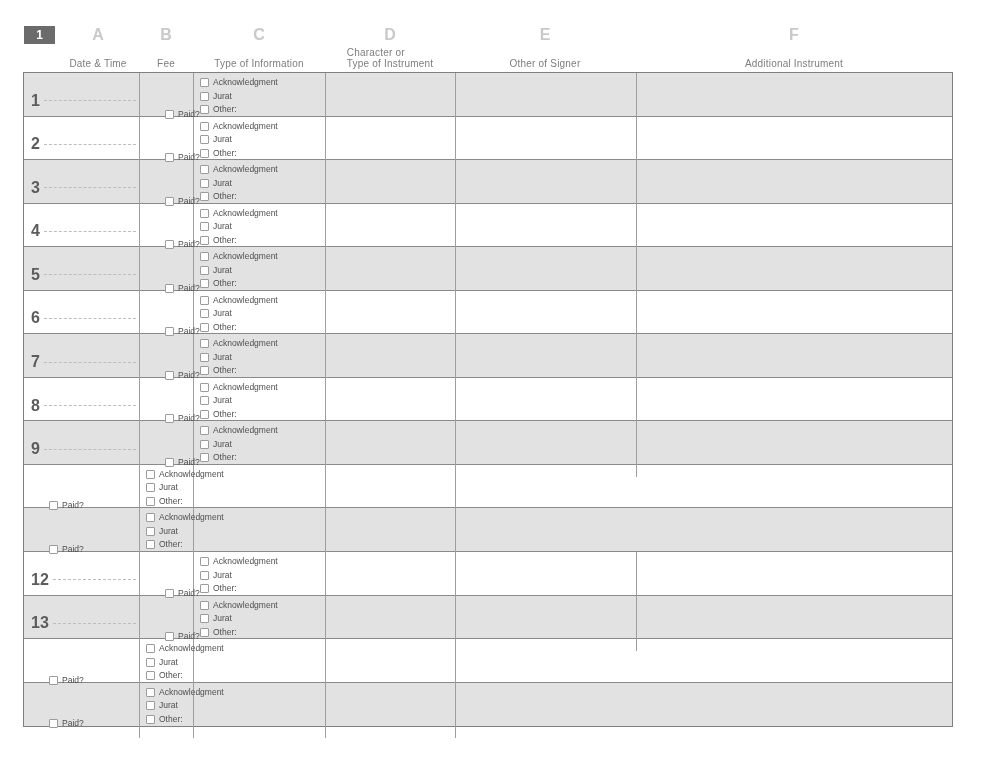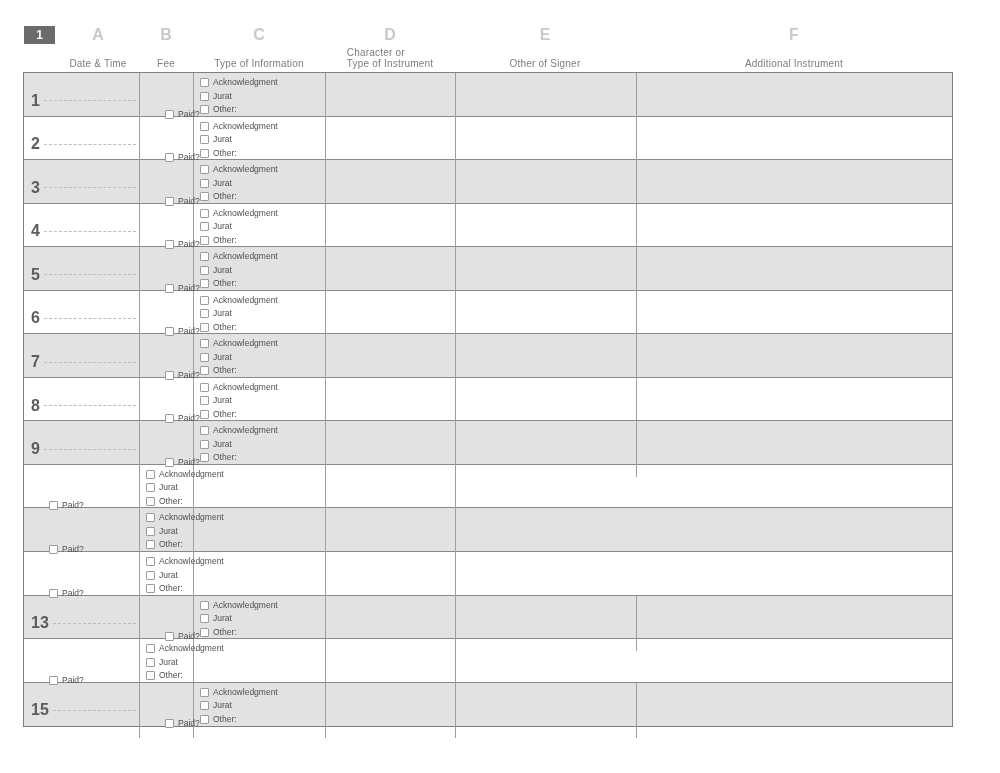--- a/index.html
+++ b/index.html
@@ -408,20 +408,24 @@
       <label class="cbline">
         <span class="cbbox"></span>
         <span class="cbl">Other:</span>
       </label>
     </div>
     <div class="cell"></div>
     <div class="cell"></div>
     <div class="cell"></div>
   </div>
       <div class="jrow">
+    <div class="cell date-cell">
+      <span class="row-num">12</span>
+      <span class="dash-line"></span>
+    </div>
     <div class="cell fee-cell">
       <label class="cbline">
         <span class="cbbox"></span>
         <span class="cbl">Paid?</span>
       </label>
     </div>
     <div class="cell type-cell">
       <label class="cbline">
         <span class="cbbox"></span>
         <span class="cbl">Acknowledgment</span>
@@ -487,24 +491,20 @@
       <label class="cbline">
         <span class="cbbox"></span>
         <span class="cbl">Other:</span>
       </label>
     </div>
     <div class="cell"></div>
     <div class="cell"></div>
     <div class="cell"></div>
   </div>
       <div class="jrow shaded">
-    <div class="cell date-cell">
-      <span class="row-num">15</span>
-      <span class="dash-line"></span>
-    </div>
     <div class="cell fee-cell">
       <label class="cbline">
         <span class="cbbox"></span>
         <span class="cbl">Paid?</span>
       </label>
     </div>
     <div class="cell type-cell">
       <label class="cbline">
         <span class="cbbox"></span>
         <span class="cbl">Acknowledgment</span>

